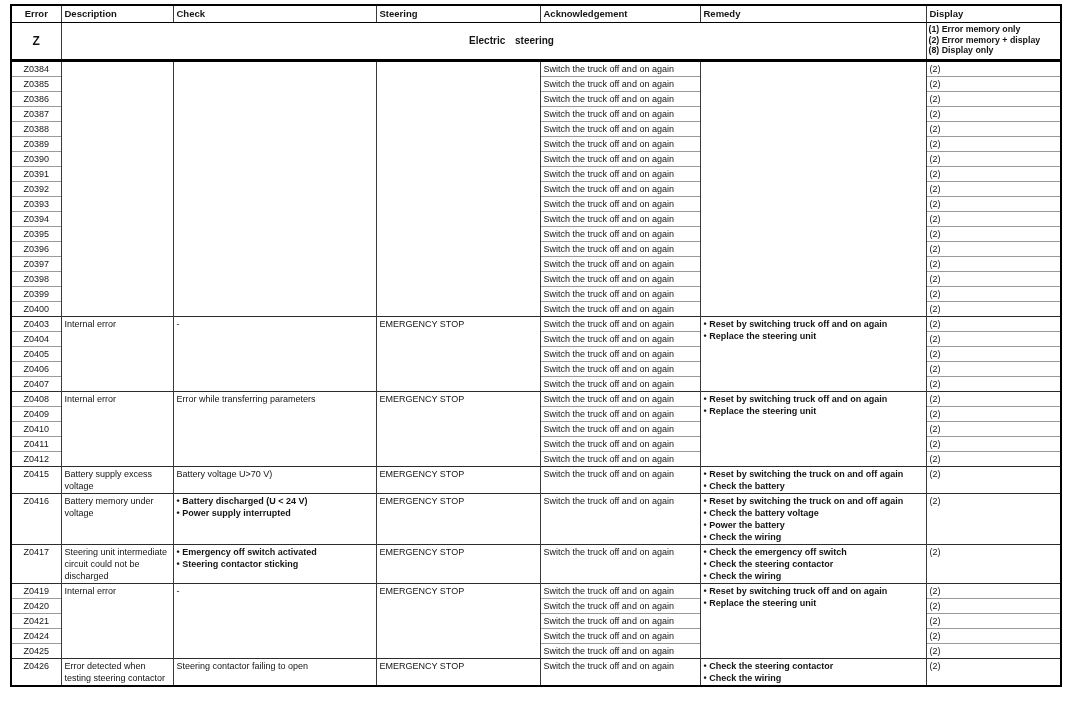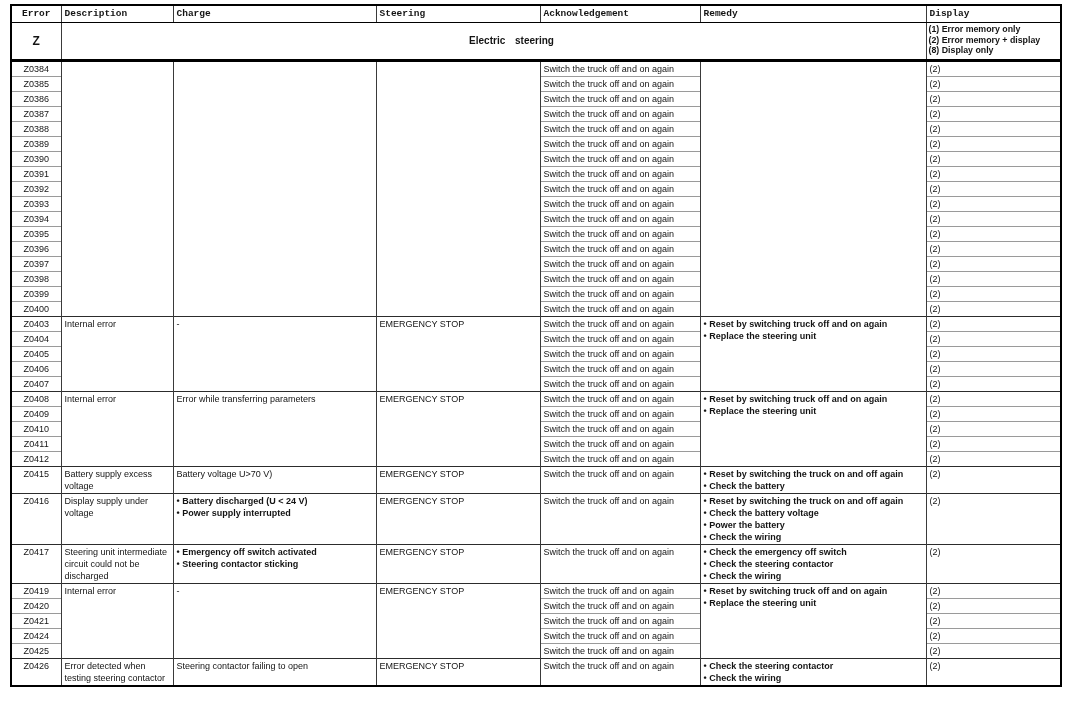--- a/index.html
+++ b/index.html
@@ -42,21 +42,20 @@
     word-wrap: break-word;
   }
   thead th {
     font-weight: bold;
     font-size: 9.5px;
     line-height: 12px;
     padding: 2px 3px;
     border-top: 2px solid #000;
     border-bottom: 1px solid #000;
     background: #ffffff;
-    font-family: Liberation Mono, monospace;
   }
   thead th.center { text-align: center; }
 
   tr.section-row td {
     border-bottom: 3px solid #000;
     height: 34px;
   }
   td.section-code {
     font-size: 12px;
     font-weight: bold;
@@ -104,21 +103,21 @@
       <col class="c-cause">
       <col class="c-resp">
       <col class="c-ack">
       <col class="c-remedy">
       <col class="c-display">
     </colgroup>
     <thead>
       <tr>
         <th class="center">Error</th>
         <th>Description</th>
-        <th>Charge</th>
+        <th>Check</th>
         <th>Steering</th>
         <th>Acknowledgement</th>
         <th>Remedy</th>
         <th>Display</th>
       </tr>
     </thead>
     <tbody>
       <tr class="section-row">
         <td class="section-code">Z</td>
         <td class="section-title" colspan="5">Electric steering</td>
@@ -290,21 +289,21 @@
           <td>EMERGENCY STOP</td>
           <td>Switch the truck off and on again</td>
           <td>
             <div class="bullet">• Reset by switching the truck on and off again</div>
             <div class="bullet">• Check the battery</div>
           </td>
           <td>(2)</td>
         </tr>
         <tr class="group-start">
           <td class="code-cell">Z0416</td>
-          <td>Display supply under voltage</td>
+          <td>Battery memory under voltage</td>
           <td>
             <div class="bullet">• Battery discharged (U &lt; 24 V)</div>
             <div class="bullet">• Power supply interrupted</div>
           </td>
           <td>EMERGENCY STOP</td>
           <td>Switch the truck off and on again</td>
           <td>
             <div class="bullet">• Reset by switching the truck on and off again</div>
             <div class="bullet">• Check the battery voltage</div>
             <div class="bullet">• Power the battery</div>

